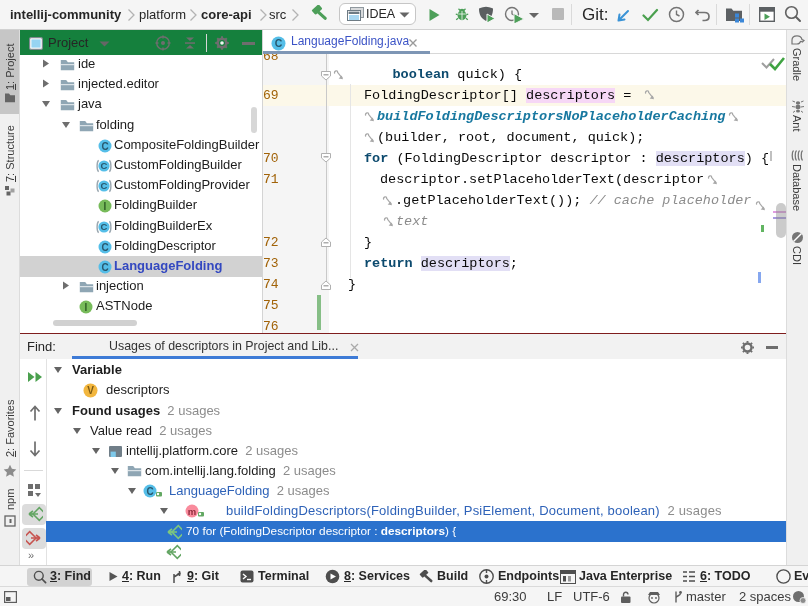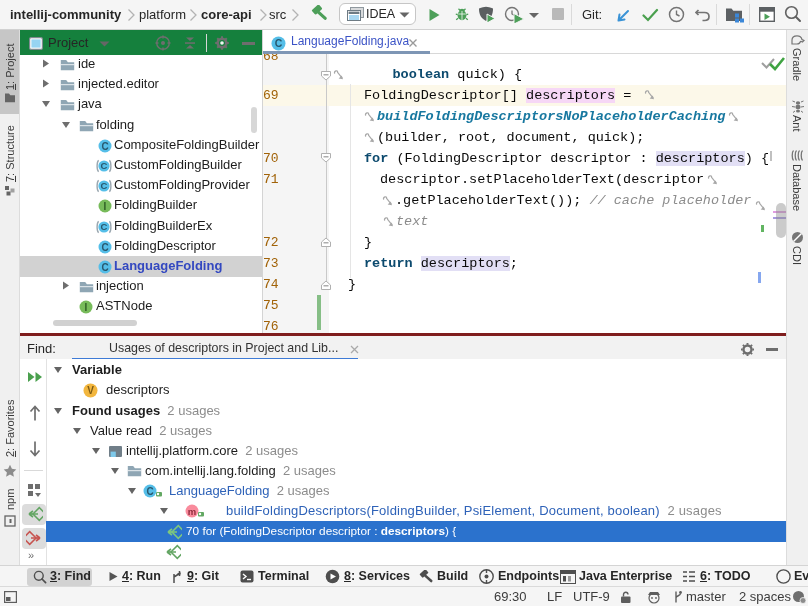--- a/index.html
+++ b/index.html
@@ -24,21 +24,21 @@
 
 #editor { left:263px; top:54px; width:523px; height:279px; background:#fff; overflow:hidden; font-family:"Liberation Mono",monospace; }
 .cl { position:absolute; height:21px; line-height:21px; font-size:13.5px; color:#0a0a0a; white-space:pre; }
 .lnum { position:absolute; width:25px; text-align:left; height:21px; line-height:21px; font-size:13px; color:#a16207; font-family:"Liberation Mono",monospace; }
 .kw { color:#0c4a6e; font-weight:bold; }
 .mth { color:#1878a0; font-style:italic; font-weight:bold; }
 .cmt { color:#8c8c8c; font-style:italic; }
 .hlp { background:#f6d7f6; }
 .hll { background:#e2dff5; }
 
-#fheader { left:20px; top:333px; width:766px; height:26px; background:#f2f2f2; border-top:3px solid #7f1d1d; }
+#fheader { left:20px; top:333px; width:766px; height:26px; background:#f2f2f2; border-top:1px solid #7f1d1d; }
 #fbody { left:20px; top:359px; width:766px; height:206px; background:#fff; }
 .frow { position:absolute; height:20px; line-height:20px; font-size:13px; color:#1d1d1d; white-space:pre; }
 .gray { color:#8c8c8c; }
 .blue { color:#2e62b8; }
 
 #btoolbar { left:0; top:565px; width:808px; height:21px; background:#f5f5f5; border-top:1px solid #d4d4d4; }
 #statusbar { left:0; top:586px; width:808px; height:20px; background:#f5f5f5; border-top:1px solid #dadada; }
 .bitem { position:absolute; top:0; height:20px; line-height:20px; font-size:12.5px; color:#262626; white-space:nowrap;font-weight:bold; }
 .sitem { position:absolute; top:0; height:19px; line-height:19px; font-size:13px; color:#3c3c3c; white-space:nowrap; }
 .u { text-decoration:underline; }
@@ -99,21 +99,21 @@
   <svg class="abs" style="left:504px;top:6px" width="22" height="17">
       <circle cx="8" cy="8" r="6.5" fill="none" stroke="#757575" stroke-width="1.4"></circle>
       <path d="M8 4.5 V8 L10.5 9.5" fill="none" stroke="#757575" stroke-width="1.3"></path>
       <path d="M10 7.5 L20 13 L10 18z" fill="#4d9f59" stroke="#f5f5f5" stroke-width="1"></path>
     </svg>
   <svg class="abs" style="left:528px;top:12px" width="12" height="7">
       <path d="M1 1 L6 6 L11 1z" fill="#666"></path>
     </svg>
   <div class="abs" style="left:552px;top:8px;width:12px;height:12px;background:#b9b9b9;border-radius:1px"></div>
   <div class="abs" style="left:571px;top:4px;width:1px;height:21px;background:#dadada"></div>
-  <span class="crumb" style="left:582px;font-size:13px">Git:</span>
+  <span class="crumb" style="left:582px;font-size:17px">Git:</span>
   <svg class="abs" style="left:616px;top:7px" width="16" height="16">
       <path d="M2.5 13.5 L12 4 M2.5 13.5 L3.5 7.5 M2.5 13.5 L8.5 12.5" fill="none" stroke="#3a93d6" stroke-width="2" stroke-linecap="round"></path>
     </svg>
   <svg class="abs" style="left:642px;top:8px" width="17" height="14">
       <path d="M1.5 7.5 L6 12 L15 2" fill="none" stroke="#4aa04e" stroke-width="2.2" stroke-linecap="round"></path>
     </svg>
   <svg class="abs" style="left:668px;top:6px" width="17" height="17">
       <circle cx="8.5" cy="8.5" r="7" fill="none" stroke="#747474" stroke-width="1.5"></circle>
       <path d="M8.5 4.5 V8.5 L11.5 10" fill="none" stroke="#747474" stroke-width="1.4"></path>
     </svg>
@@ -546,21 +546,21 @@
     </svg>
   <div class="bitem" style="left:794px">Eve</div>
 </div>
 <div id="statusbar" class="abs">
   <svg class="abs" style="left:4px;top:4px" width="13" height="12">
       <rect x="0.6" y="0.6" width="11.8" height="10.8" fill="none" stroke="#5e5e5e" stroke-width="1.2"></rect>
       <rect x="2" y="6" width="4.5" height="4" fill="#5e5e5e"></rect>
     </svg>
   <div class="sitem" style="left:494px">69:30</div>
   <div class="sitem" style="left:547px">LF</div>
-  <div class="sitem" style="left:573px">UTF-9</div>
+  <div class="sitem" style="left:573px">UTF-6</div>
   <svg class="abs" style="left:620px;top:4px" width="12" height="13">
       <rect x="1" y="5.5" width="9.5" height="6.5" rx="1" fill="#5e5e5e"></rect>
       <path d="M3.5 5.5 V3.5 C3.5 0.5 8 0.5 8 3.5" fill="none" stroke="#5e5e5e" stroke-width="1.4"></path>
     </svg>
   <svg class="abs" style="left:646px;top:3px" width="16" height="14">
       <circle cx="8" cy="8" r="5" fill="none" stroke="#5e5e5e" stroke-width="1.2"></circle>
       <path d="M2 5 h12 l-2 -3 h-8z" fill="#5e5e5e"></path>
       <circle cx="6" cy="8" r="0.9" fill="#5e5e5e"></circle>
       <circle cx="10" cy="8" r="0.9" fill="#5e5e5e"></circle>
     </svg>

